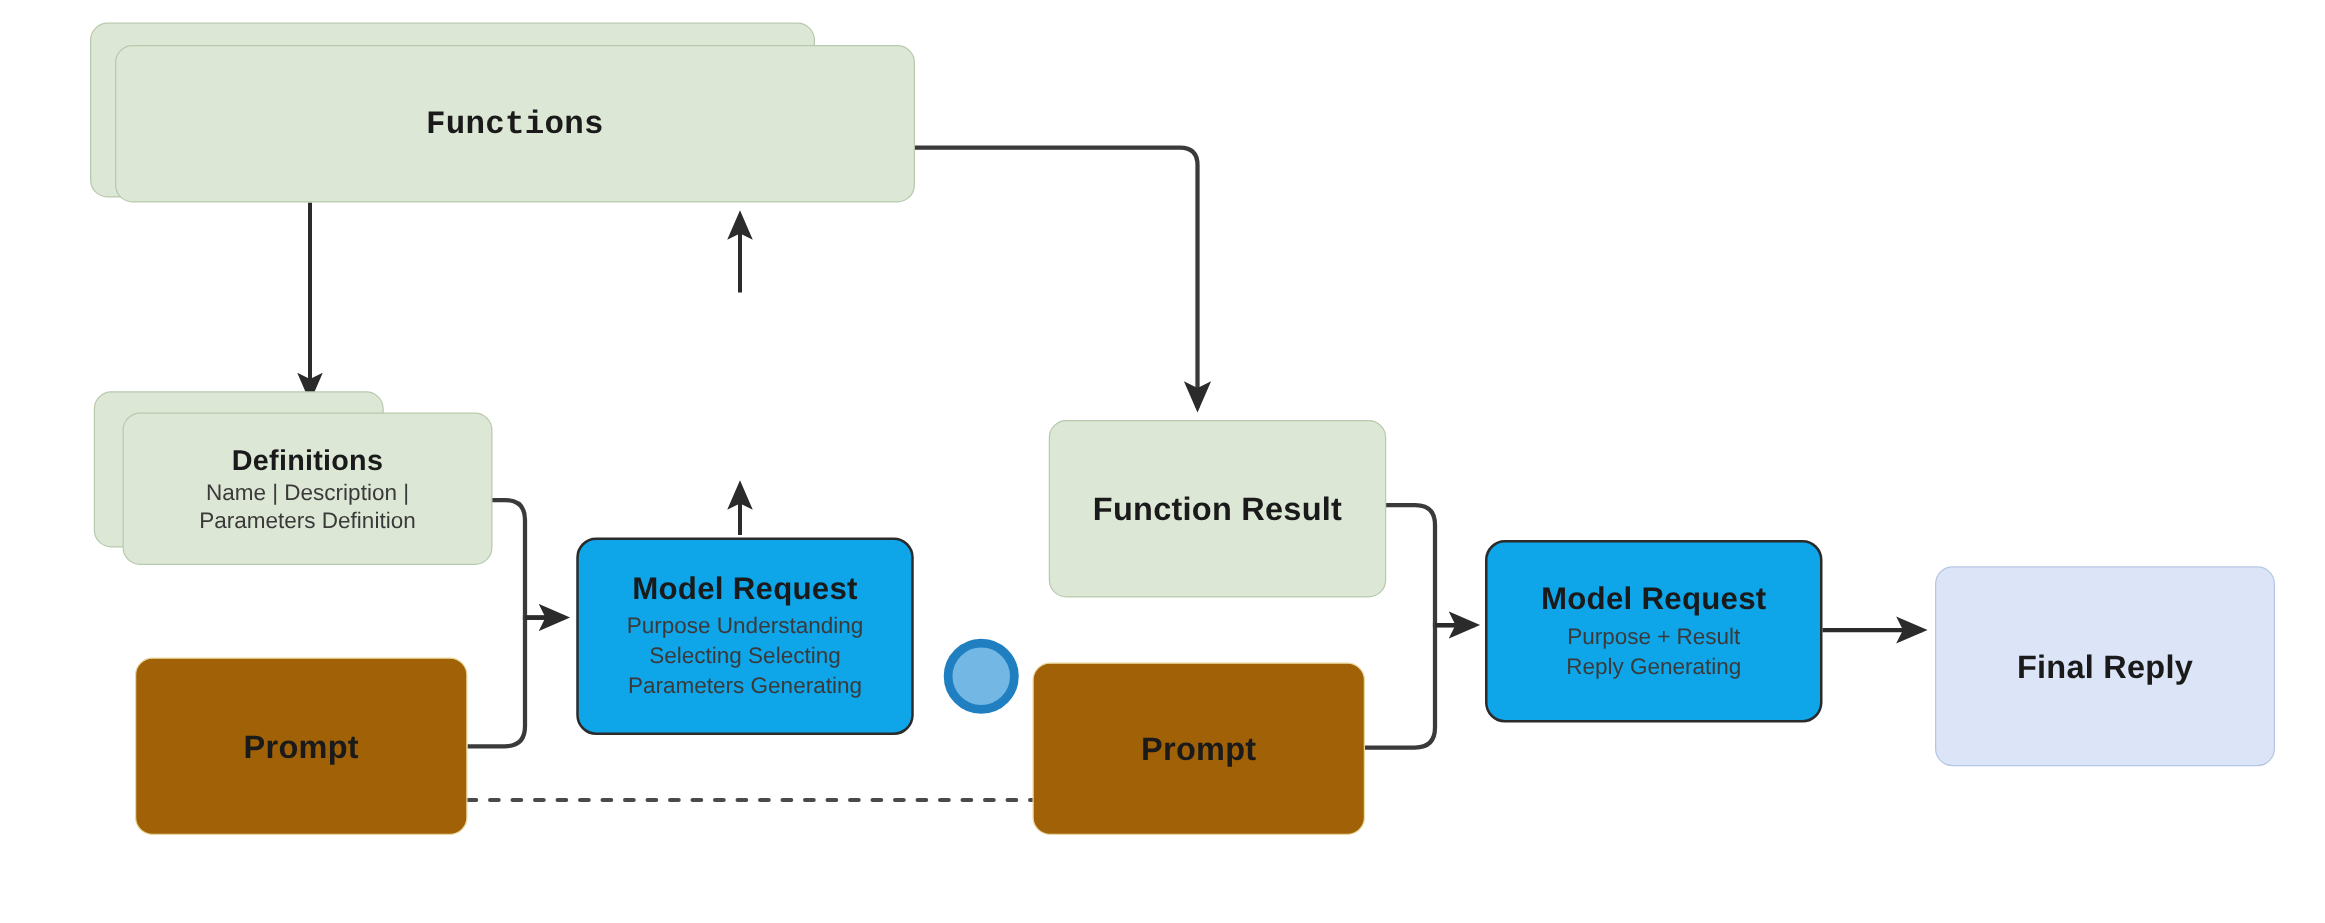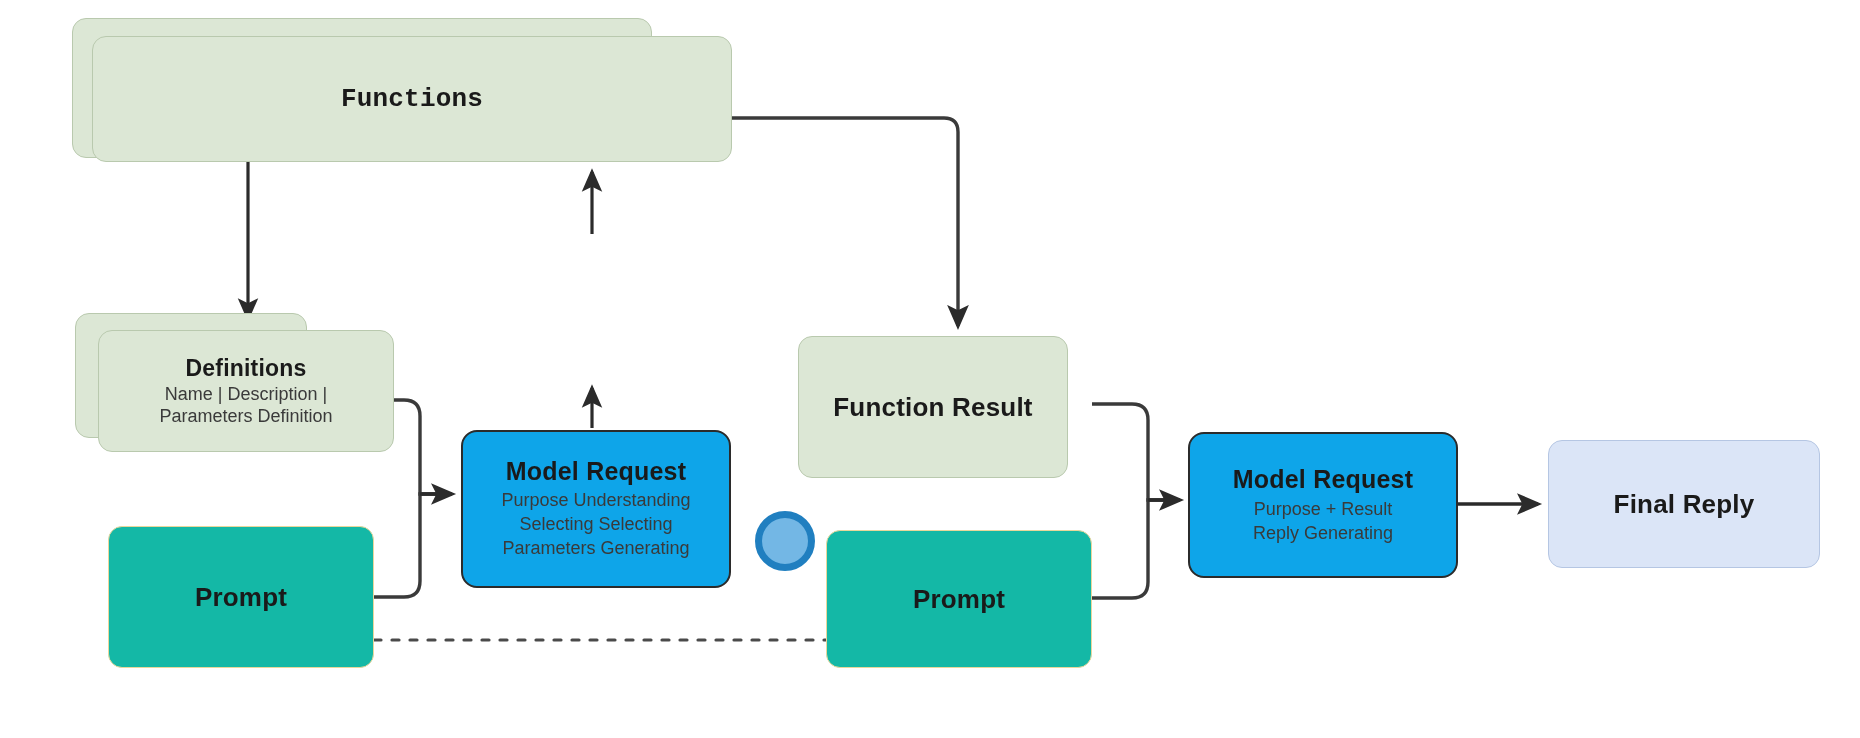--- a/index.html
+++ b/index.html
@@ -65,21 +65,21 @@
     background: #dce7d5;
     border: 1.5px solid #b9c9ae;
   }
   
   .blue {
     background: #dbe5f7;
     border: 1.5px solid #b5c6e3;
   }
   
   .yellow {
-    background: #14b8a6;
+    background: #a16207;
     border: 1.5px solid #e9d79b;
   }
   
   .white {
     background: #0ea5e9;
     border: 2.5px solid #2b2b2b;
     border-radius: 16px;
   }
 
   
@@ -123,38 +123,38 @@
   }
   #model-request-1 .title { font-size: 25px; margin-bottom: 3px; }
   #model-request-1 .sub { font-size: 18px; line-height: 1.32; }
 
   #prompt-1 {
     left: 108px; top: 526px; width: 266px; height: 142px;
   }
   #prompt-1 .title { font-size: 26px; }
 
   #function-result {
-    left: 798px; top: 336px; width: 270px; height: 142px;
+    left: 839px; top: 336px; width: 270px; height: 142px;
   }
   #function-result .title { font-size: 26px; }
 
   #prompt-2 {
     left: 826px; top: 530px; width: 266px; height: 138px;
   }
   #prompt-2 .title { font-size: 26px; }
 
   #model-request-2 {
     left: 1188px; top: 432px; width: 270px; height: 146px;
     padding: 4px;
   }
   #model-request-2 .title { font-size: 25px; margin-bottom: 4px; }
   #model-request-2 .sub { font-size: 18px; line-height: 1.32; }
 
   #final-reply {
-    left: 1548px; top: 440px; width: 272px; height: 128px;
+    left: 1548px; top: 453px; width: 272px; height: 160px;
   }
   #final-reply .title { font-size: 26px; }
 
   
   #click-indicator {
     position: absolute;
     left: 755px; top: 511px;
     width: 60px; height: 60px;
     border-radius: 50%;
     background: #6cb4e4;

